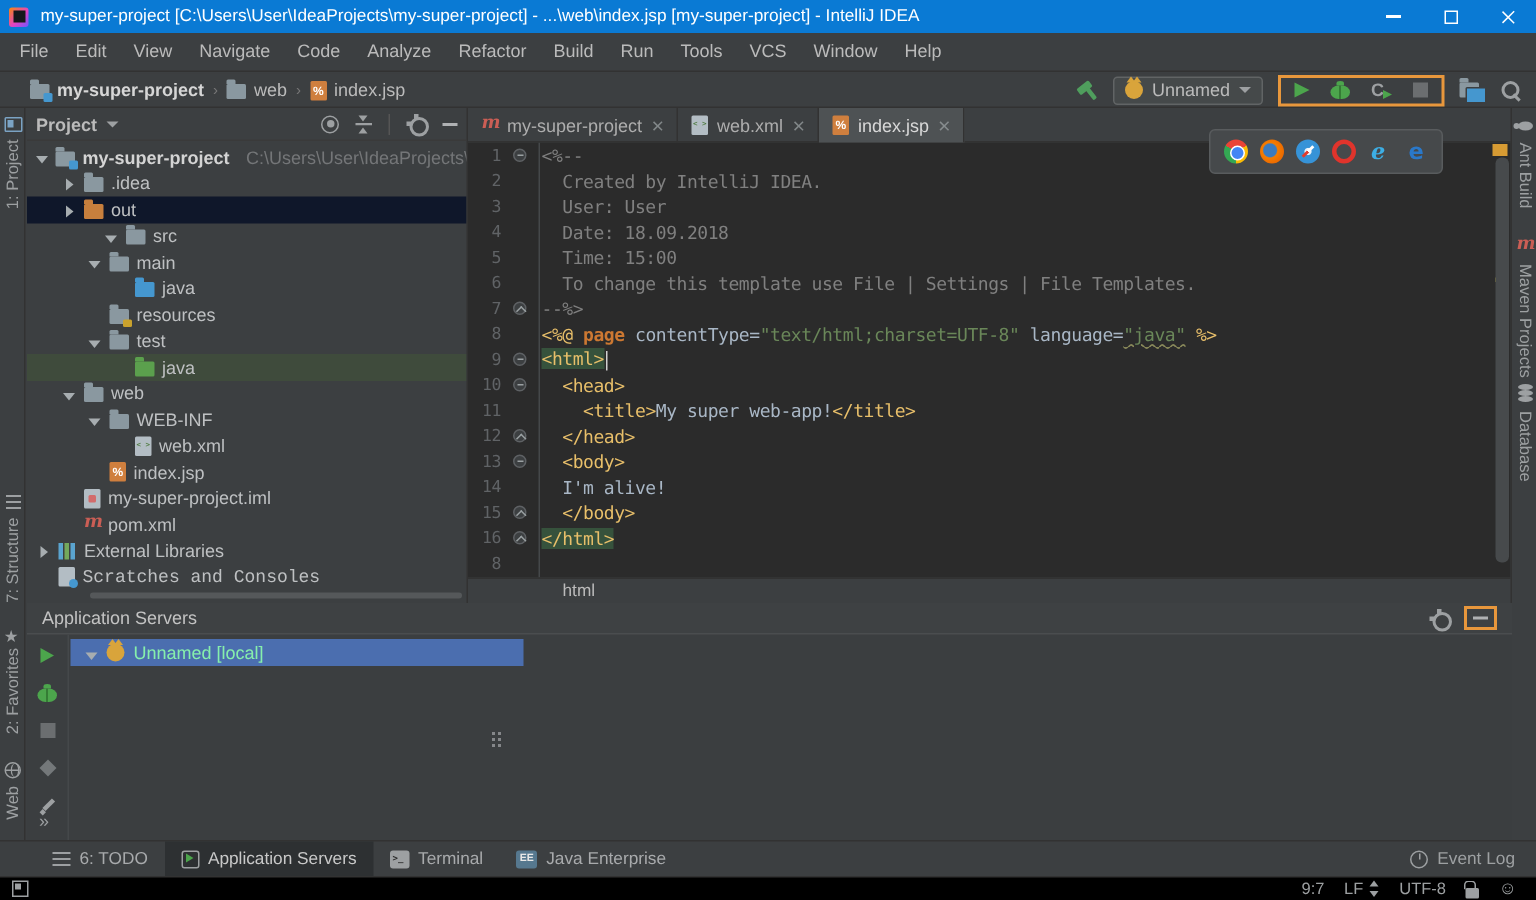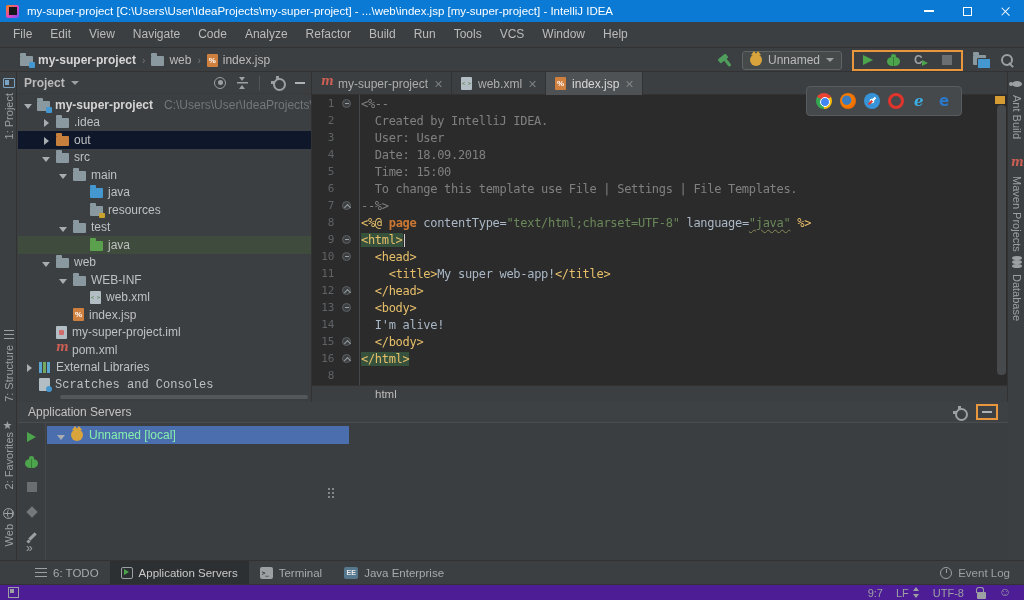--- a/index.html
+++ b/index.html
@@ -199,21 +199,21 @@
   .as-row{height:18px;display:flex;align-items:center;gap:6px;color:#bec0c2;padding-left:10px}
   .as-row.selected{background:#4b6eaf;color:#86efac;width:302px}
   .as-row .ind{width:30px;flex:none}
   #drag-dots{position:absolute;left:310px;top:86px;width:2px;height:2px;background:#85878a;box-shadow:4px 0 0 #85878a,0 4px 0 #85878a,4px 4px 0 #85878a,0 8px 0 #85878a,4px 8px 0 #85878a}
 
   
   #bottombar{position:absolute;left:0;top:560px;width:1024px;height:24px;background:#3c3f41;border-top:1px solid #323232;display:flex;align-items:center;padding-left:24px}
   .bb-item{display:flex;align-items:center;gap:6px;color:#a8aaac;font-size:11.5px;height:24px;padding:0 11px}
   .bb-item.active{background:#2d3032;color:#c8c8c8}
   #event-log{margin-left:auto;display:flex;align-items:center;gap:6px;color:#9da0a2;font-size:11.5px;padding-right:14px}
-  #statusbar{position:absolute;left:0;top:584px;width:1024px;height:16px;background:#4c1d95;border-top:1px solid #323232;display:flex;align-items:center;padding:0 8px;font-size:11px;color:#9da0a2}
+  #statusbar{position:absolute;left:0;top:584px;width:1024px;height:16px;background:#000000;border-top:1px solid #323232;display:flex;align-items:center;padding:0 8px;font-size:11px;color:#9da0a2}
   #sb-right{margin-left:auto;display:flex;align-items:center;gap:13px;padding-right:4px}
   .sb-group{display:flex;align-items:center;gap:3px}
 </style>
 </head>
 <body>
 
 <div id="titlebar">
   <span class="ic ij-logo"></span>
   <span id="title-text">my-super-project [C:\Users\User\IdeaProjects\my-super-project] - ...\web\index.jsp [my-super-project] - IntelliJ IDEA</span>
   <div id="win-controls">
@@ -327,40 +327,40 @@
         <span class="ic folder"></span>
         <span class="tlabel">.idea</span>
       </div>
       <div class="trow excluded" style="padding-left: 23px;">
         <span class="arrow-slot">
           <span class="ic arrow-right"></span>
         </span>
         <span class="ic folder-orange"></span>
         <span class="tlabel">out</span>
       </div>
-      <div class="trow" style="padding-left: 23px;">
+      <div class="trow" style="padding-left: 23px; margin-left: 28px;">
         <span class="arrow-slot">
           <span class="ic arrow-down"></span>
         </span>
         <span class="ic folder"></span>
         <span class="tlabel">src</span>
       </div>
       <div class="trow" style="padding-left: 40px;">
         <span class="arrow-slot">
           <span class="ic arrow-down"></span>
         </span>
         <span class="ic folder"></span>
         <span class="tlabel">main</span>
       </div>
       <div class="trow" style="padding-left: 57px;">
         <span class="arrow-slot"></span>
         <span class="ic folder-blue"></span>
         <span class="tlabel">java</span>
       </div>
-      <div class="trow" style="padding-left: 57px;">
+      <div class="trow" style="padding-left: 40px;">
         <span class="arrow-slot"></span>
         <span class="ic folder-res"></span>
         <span class="tlabel">resources</span>
       </div>
       <div class="trow" style="padding-left: 40px;">
         <span class="arrow-slot">
           <span class="ic arrow-down"></span>
         </span>
         <span class="ic folder"></span>
         <span class="tlabel">test</span>

